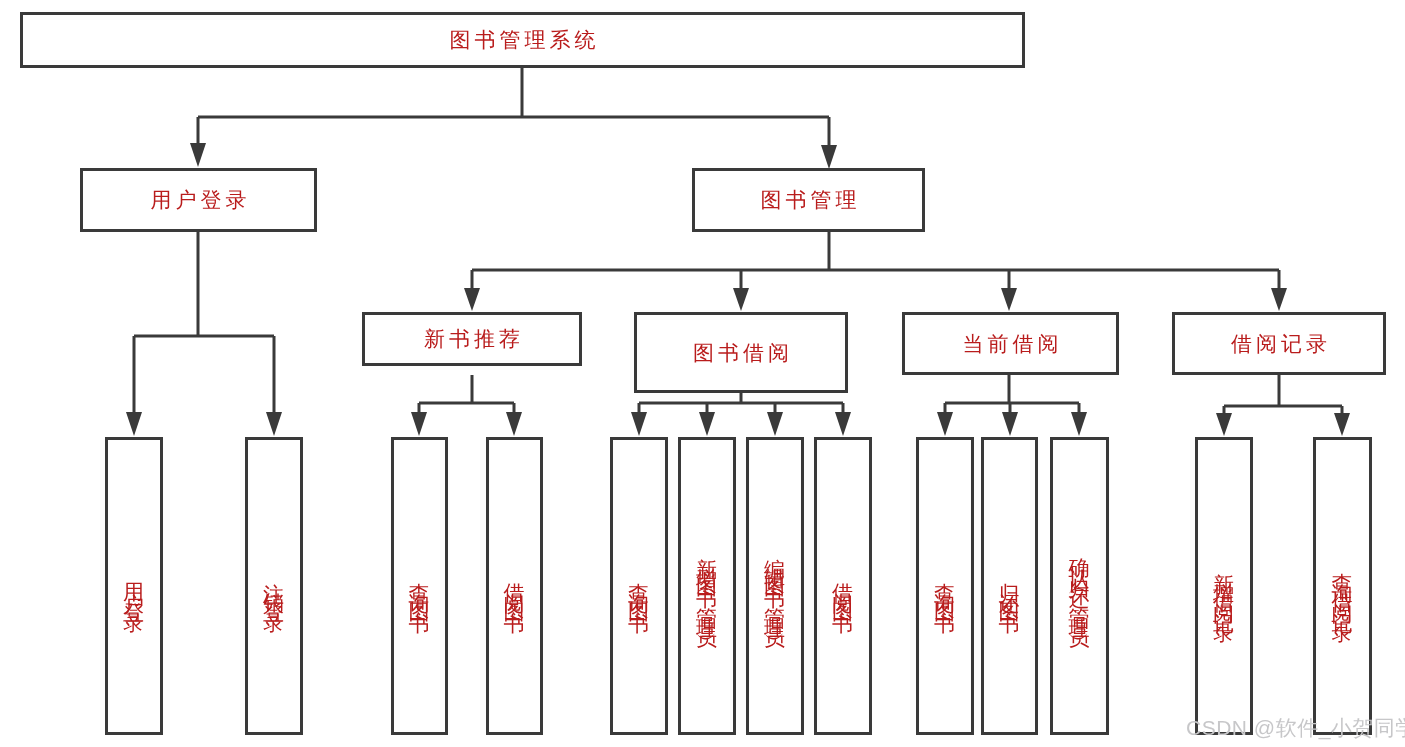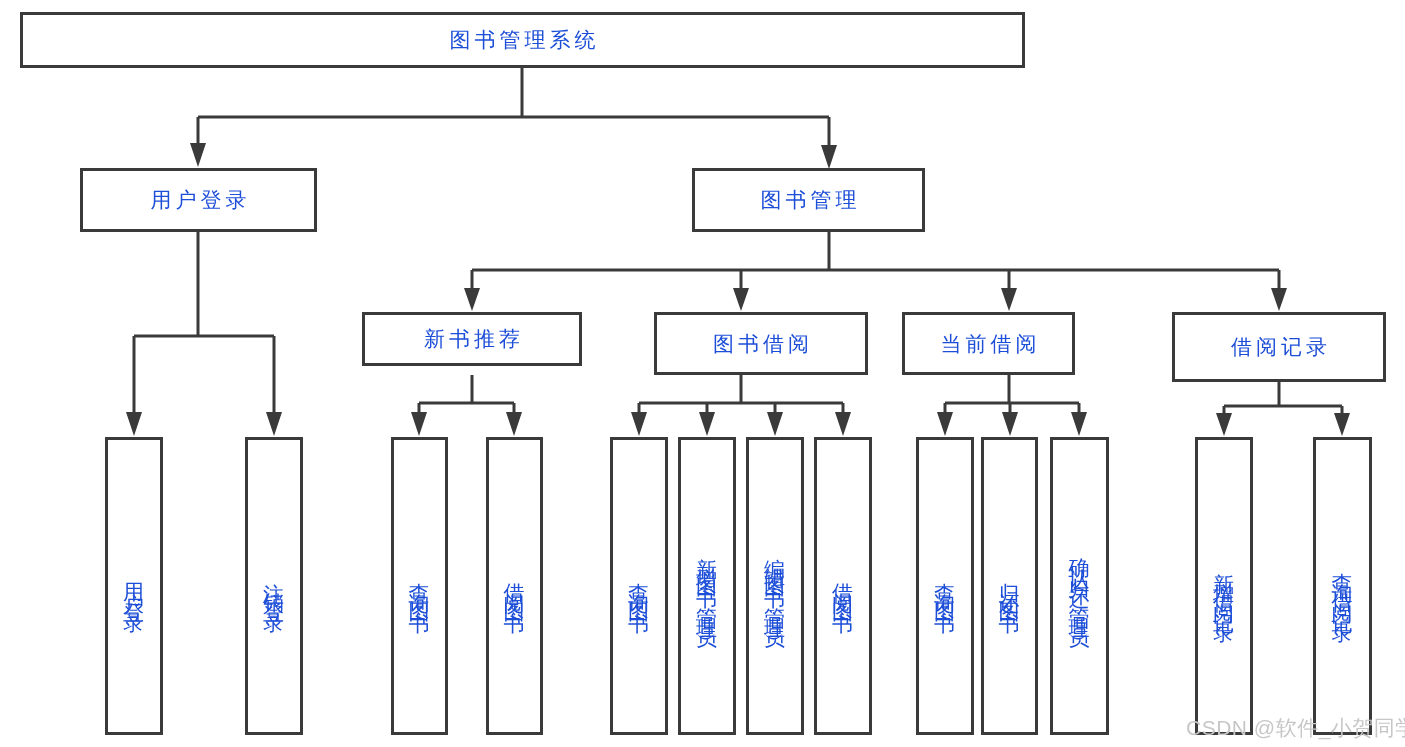--- a/index.html
+++ b/index.html
@@ -15,21 +15,21 @@
   svg.connectors path { stroke: #3a3a3a; stroke-width: 3; fill: none; }
   svg.connectors polygon { fill: #3a3a3a; stroke: none; }
 
   .box {
     position: absolute;
     box-sizing: border-box;
     background: #ffffff;
     border: 3px solid #3a3a3a;
     display: flex; align-items: center; justify-content: center;
     z-index: 2;
-    color: #1d4ed8;
+    color: #b91c1c;
   }
   .box-h span {
     font-size: 21px;
     letter-spacing: 4px;
     text-indent: 4px;
     white-space: nowrap;
   }
   .box-v span {
     writing-mode: vertical-rl;
     text-orientation: mixed;
@@ -39,23 +39,23 @@
     white-space: nowrap;
   }
 
   
   #b-root     { left: 20px;  top: 12px;  width: 1005px; height: 56px; }
   
   #b-userlog  { left: 80px;  top: 168px; width: 237px; height: 64px; }
   #b-bookmgmt { left: 692px; top: 168px; width: 233px; height: 64px; }
   
   #b-newbook  { left: 362px;  top: 312px; width: 220px; height: 54px; }
-  #b-borrow   { left: 634px;  top: 312px; width: 214px; height: 63px; margin-left: 20px; }
-  #b-current  { left: 902px;  top: 312px; width: 173px; height: 63px; }
-  #b-records  { left: 1172px; top: 312px; width: 214px; height: 70px; }
+  #b-borrow   { left: 634px;  top: 312px; width: 214px; height: 81px; }
+  #b-current  { left: 902px;  top: 312px; width: 217px; height: 63px; }
+  #b-records  { left: 1172px; top: 312px; width: 214px; height: 63px; }
   
   .box-v { top: 437px; height: 298px; }
   #b-login    { left: 105px;  width: 58px; }
   #b-logout   { left: 245px;  width: 58px; }
   #b-nq       { left: 391px;  width: 57px; }
   #b-nb       { left: 486px;  width: 57px; }
   #b-bq       { left: 610px;  width: 58px; }
   #b-ba       { left: 678px;  width: 58px; }
   #b-be       { left: 746px;  width: 58px; }
   #b-bb       { left: 814px;  width: 58px; }

